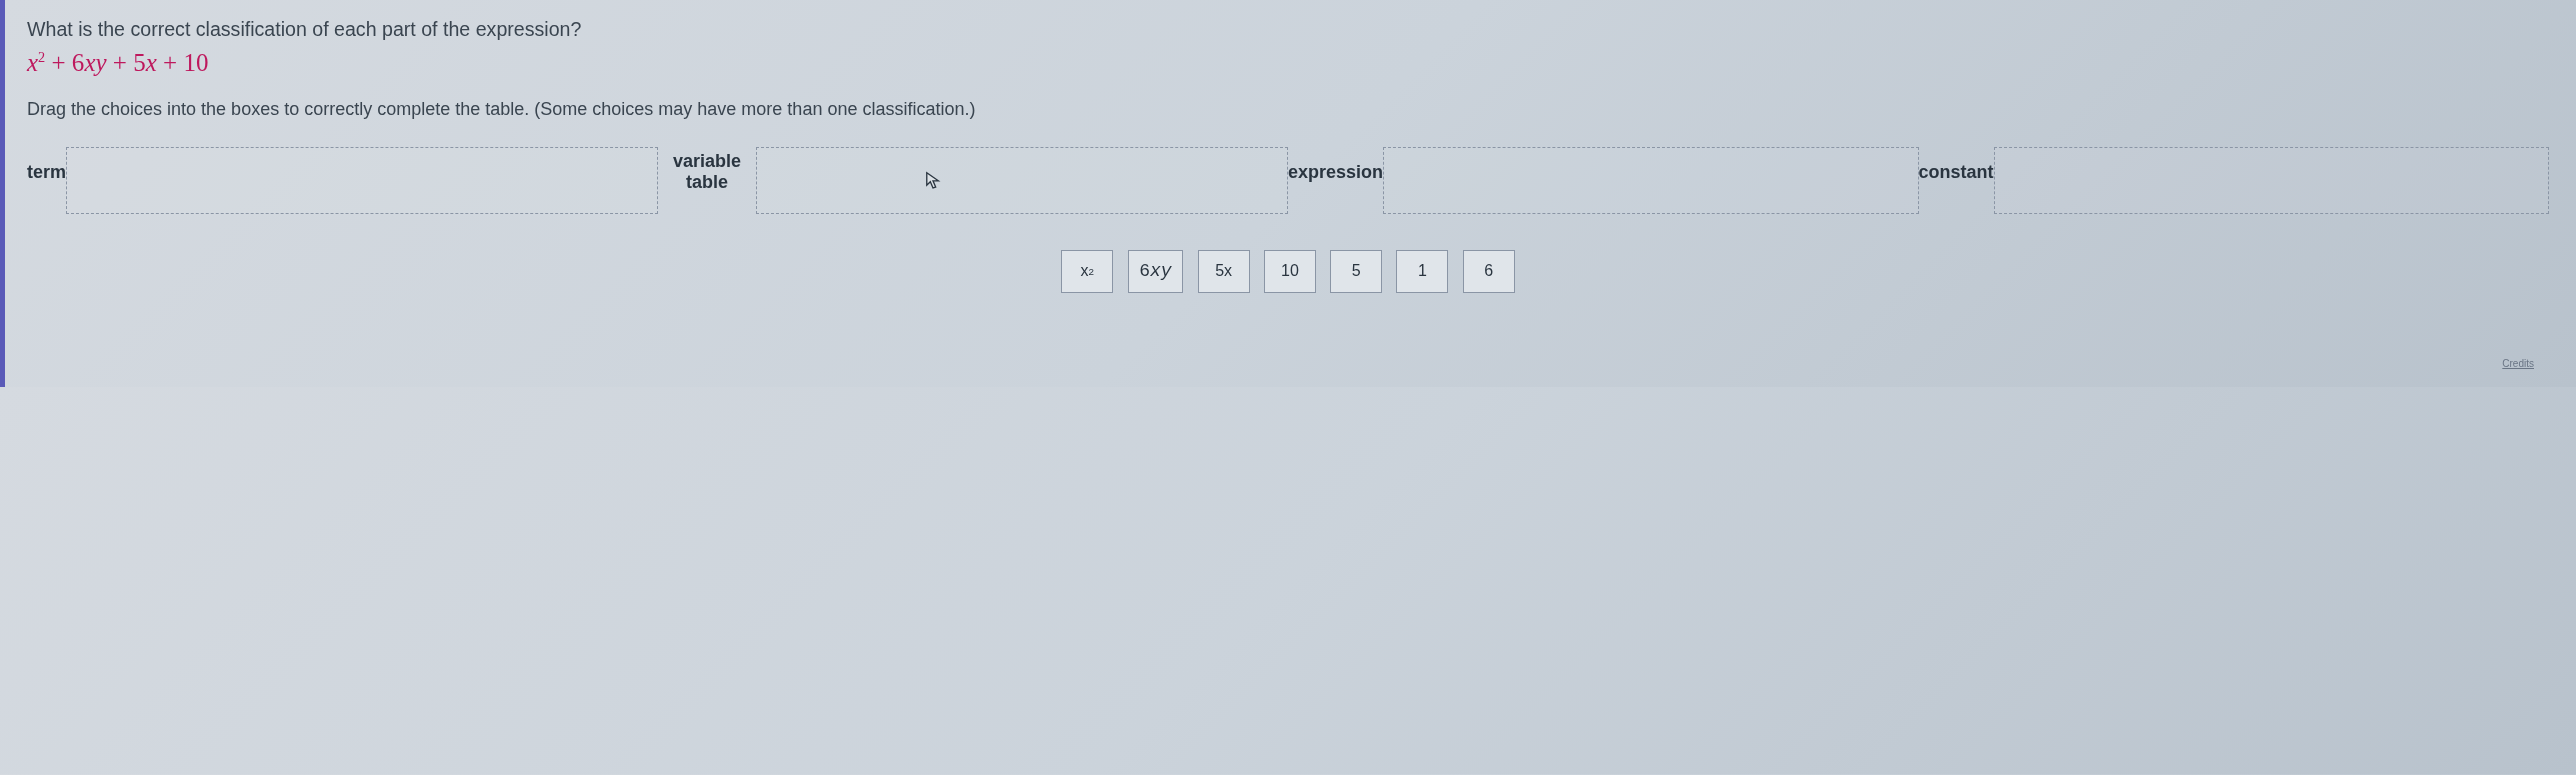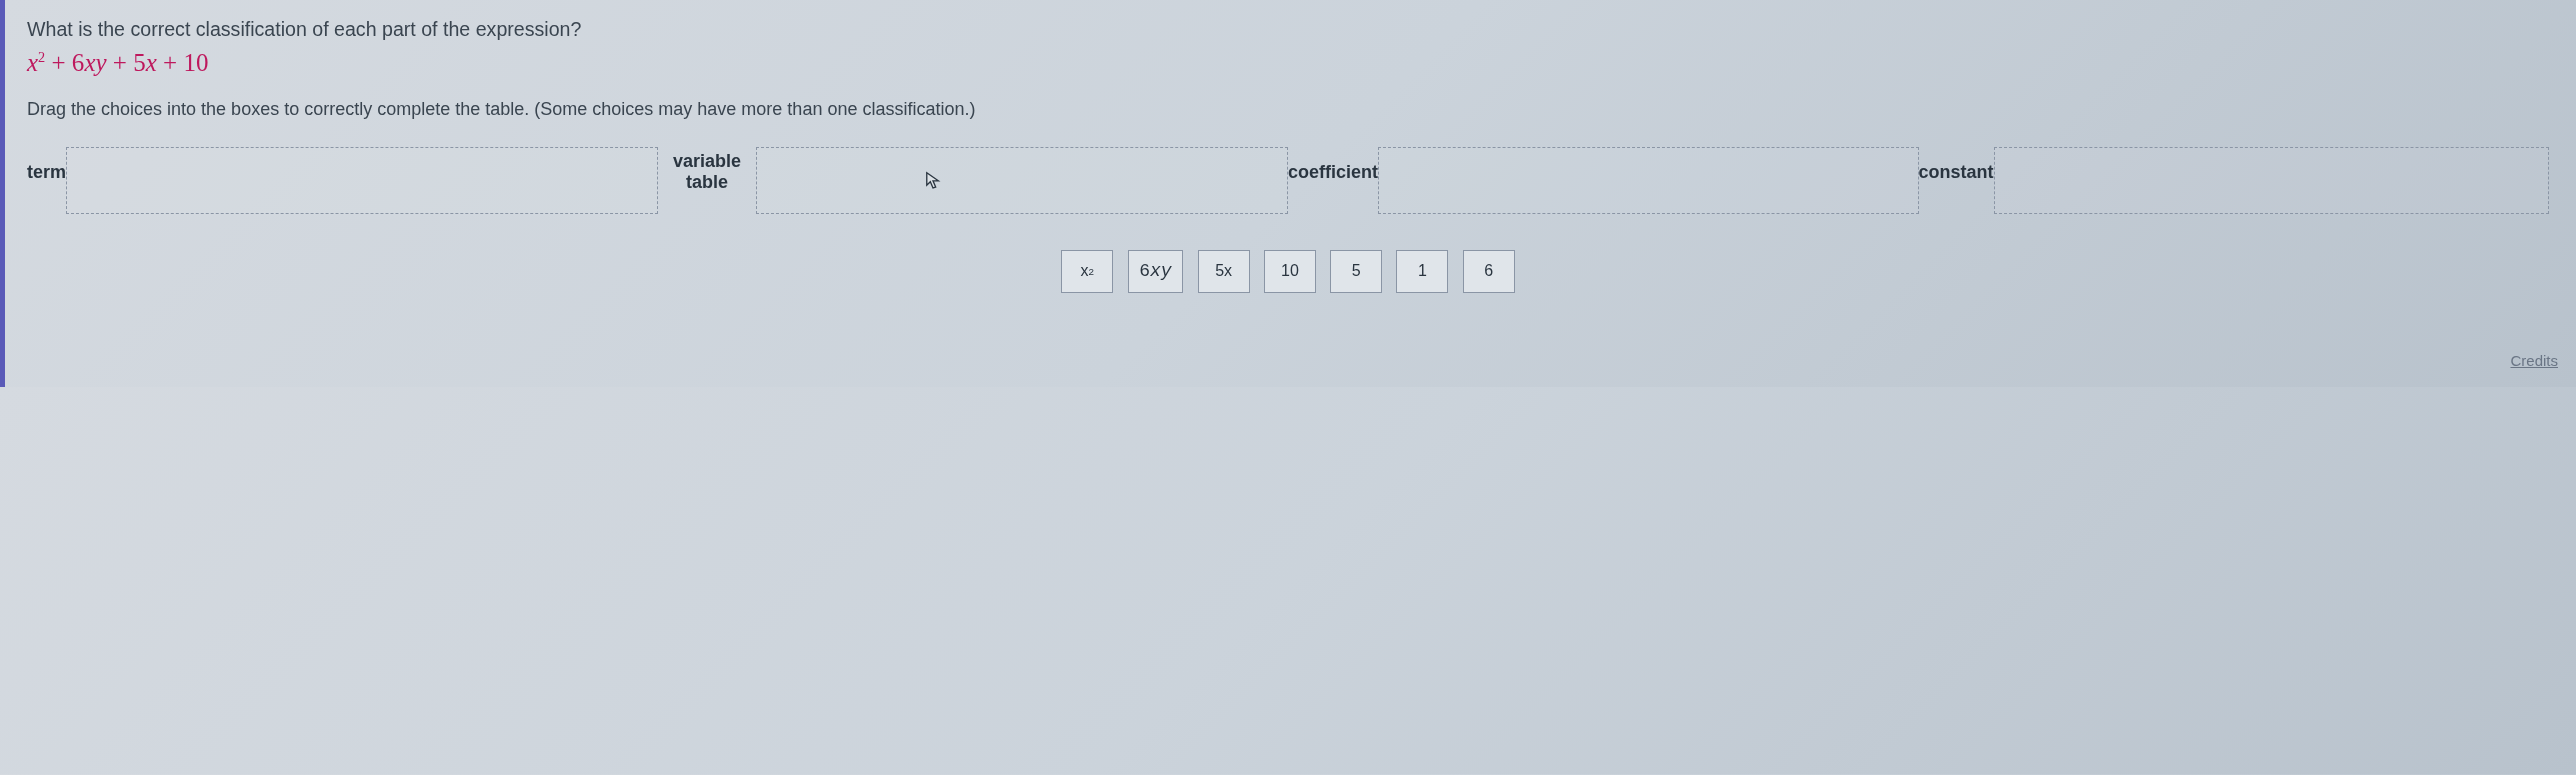--- a/index.html
+++ b/index.html
@@ -121,22 +121,22 @@
       top: 171px;
       left: 925px;
       font-size: 18px;
       color: #2a3540;
       pointer-events: none;
     }
     
     .credits {
       position: absolute;
       bottom: 18px;
-      right: 18px;
-      font-size: 15px;
+      right: 42px;
+      font-size: 10px;
       color: #6a7585;
       text-decoration: underline;
     }
   </style>
 </head>
 <body>
 
 <div class="question-text">What is the correct classification of each part of the expression?</div>
 
 <div class="expression">
@@ -148,21 +148,21 @@
 <div class="table-container">
   <div class="table-column">
     <div class="column-header">term</div>
     <div class="drop-zone"></div>
   </div>
   <div class="table-column">
     <div class="column-header">variable table</div>
     <div class="drop-zone"></div>
   </div>
   <div class="table-column">
-    <div class="column-header">coefficient</div>
+    <div class="column-header">expression</div>
     <div class="drop-zone"></div>
   </div>
   <div class="table-column">
     <div class="column-header">constant</div>
     <div class="drop-zone"></div>
   </div>
 </div>
 
 <div class="choices-row">
   <div class="choice-tile">

